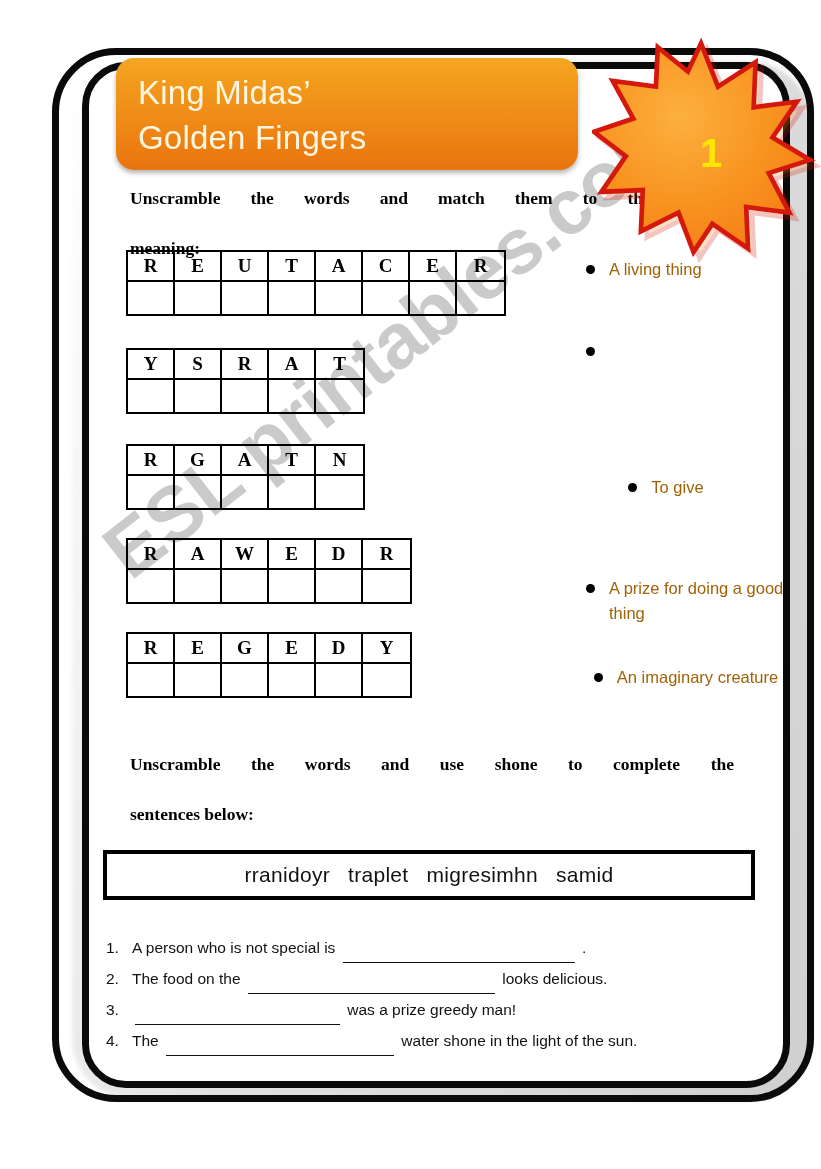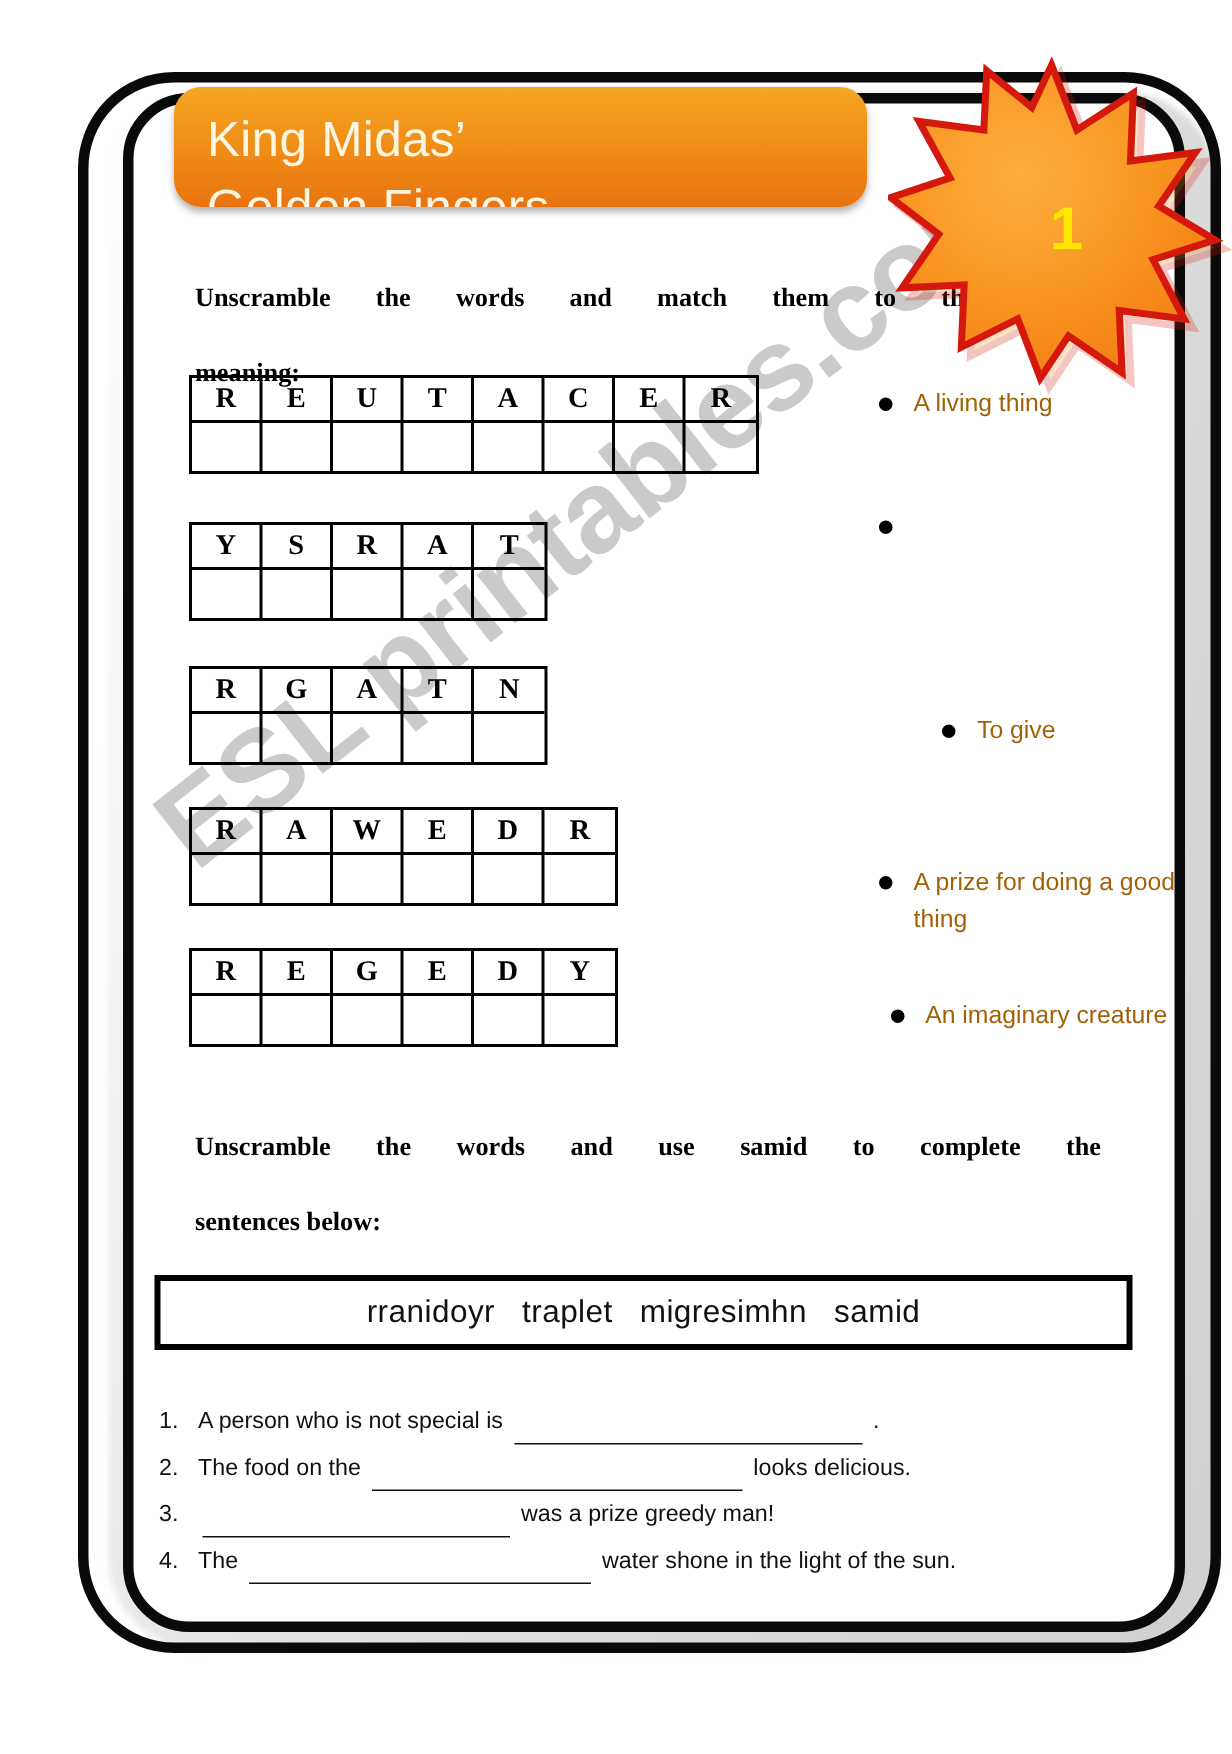--- a/index.html
+++ b/index.html
@@ -38,21 +38,21 @@
     width: 694px; height: 1012px;
     border: 7px solid #0a0a0a;
     border-radius: 44px;
     background: #ffffff;
   }
 
   
   #title-banner {
     position: absolute;
     left: 116px; top: 58px;
-    width: 462px; height: 80px;
+    width: 462px; height: 112px;
     border-radius: 18px;
     background: linear-gradient(180deg, #f5a623 0%, #f29a1c 22%, #ef8b17 55%, #ec7f12 78%, #e87410 100%);
     box-shadow: 0 3px 5px rgba(0,0,0,0.30);
     padding: 12px 0 0 22px;
     box-sizing: border-box;
     overflow: hidden;
   }
   .title-line {
     color: #fdf6e0;
     font-size: 33px;
@@ -349,21 +349,21 @@
         <stop offset="100%" stop-color="#f47b13"></stop>
       </radialGradient>
     </defs>
     <polygon points="116,10 134,56 174,30 172,78 218,72 192,110 232,134 188,148 210,190 164,184 166,228 128,202 108,232 92,190 52,210 54,166 10,168 36,130 2,104 44,90 22,50 68,56 70,14 102,40" fill="url(#burstGrad)" stroke="#d4180c" stroke-width="5" stroke-linejoin="miter" transform="translate(6,6) scale(0.94)" opacity="0.25"></polygon>
     <polygon points="116,10 134,56 174,30 172,78 218,72 192,110 232,134 188,148 210,190 164,184 166,228 128,202 108,232 92,190 52,210 54,166 10,168 36,130 2,104 44,90 22,50 68,56 70,14 102,40" fill="url(#burstGrad)" stroke="#d4180c" stroke-width="5" stroke-linejoin="miter" transform="scale(0.94)"></polygon>
   </svg>
   <div class="burst-num">1</div>
 </div>
 
 <div class="instruction" id="instruction-2">
-  <span class="just-line">Unscramble the words and use samid to complete the</span>
+  <span class="just-line">Unscramble the words and use shone to complete the</span>
   <span>sentences below:</span>
 </div>
 
 <div id="word-bank">
   <div class="words" id="word-bank-words"><span>rranidoyr</span><span>traplet</span><span>migresimhn</span><span>samid</span></div>
 </div>
 
 <div id="sentences">
     <div class="sentence">
       <span class="num">1.</span>

